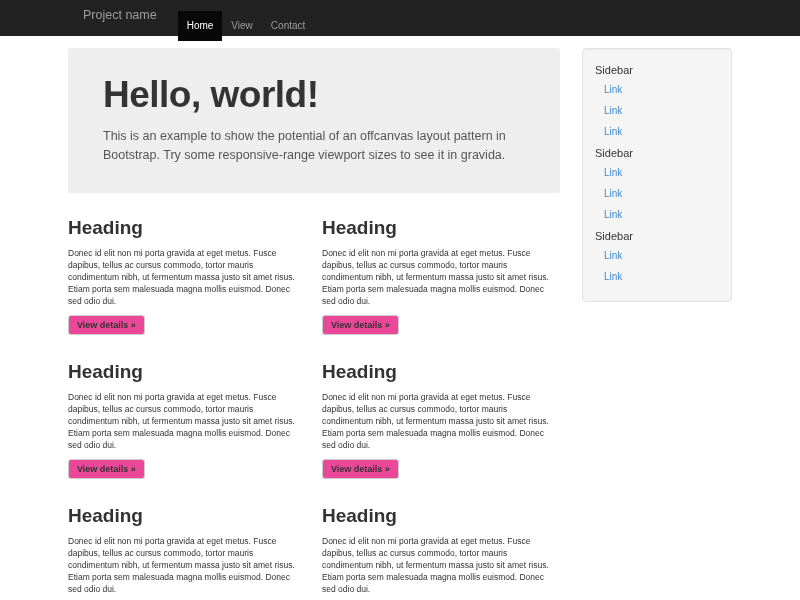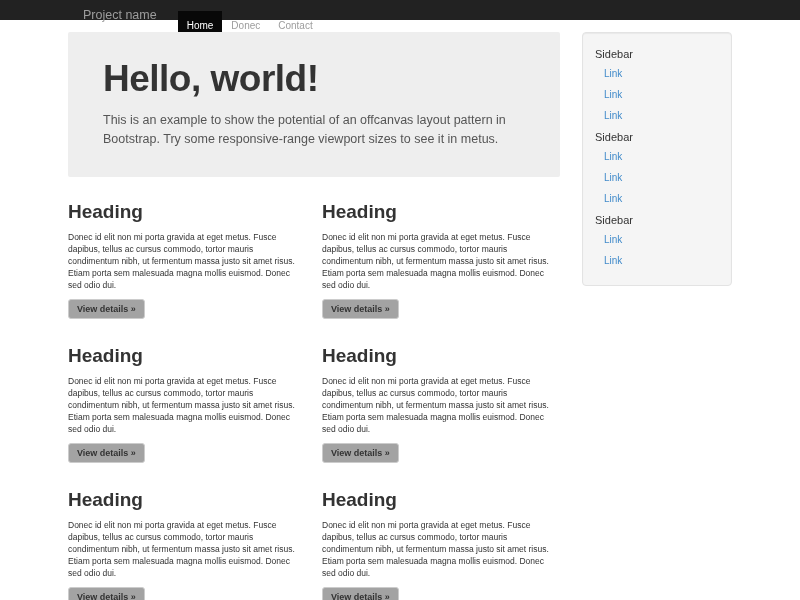--- a/index.html
+++ b/index.html
@@ -7,21 +7,21 @@
   body {
     width: 800px; height: 600px;
     background: #ffffff;
     font-family: "Liberation Sans", "DejaVu Sans", sans-serif;
     color: #333333;
     overflow: hidden;
   }
   .container { width: 664px; margin: 0 auto; }
 
   
-  .navbar { background: #222222; height: 20px; }
+  .navbar { background: #222222; height: 36px; }
   .nav-inner { display: flex; height: 30px; align-items: stretch; }
   .brand {
     color: #9d9d9d; font-size: 12.5px; line-height: 30px;
     padding: 0 10px 0 15px; text-decoration: none; white-space: nowrap;
   }
   ul.navlist { list-style: none; margin: 0; padding: 11px; display: flex; }
   ul.navlist li { display: block; }
   ul.navlist li a {
     display: block; line-height: 30px; padding: 0 9px;
     font-size: 10px; color: #9d9d9d; text-decoration: none;
@@ -46,21 +46,21 @@
     margin: 0; font-size: 12.5px; line-height: 19px;
     color: #555555; max-width: 432px;
   }
 
   
   .cards { display: grid; grid-template-columns: repeat(2, 1fr); column-gap: 16px; }
   .card h2 { margin: 24px 0 8px; font-size: 19px; font-weight: 600; color: #333; }
   .card p { margin: 0 0 7px; font-size: 8.5px; line-height: 12px; color: #333; }
   .btn {
     display: inline-block; font-size: 9px; font-weight: bold; color: #333;
-    background: #a3a3a3; border: 1px solid #cccccc; border-radius: 3px;
+    background: #ec4899; border: 1px solid #cccccc; border-radius: 3px;
     padding: 4px 8px; text-decoration: none; cursor: pointer; margin-bottom: 2px;
   }
 
   
   .sidebar {
     width: 150px; background: #f5f5f5;
     border: 1px solid #e3e3e3; border-radius: 4px;
     padding: 10px 12px 14px;
     box-shadow: inset 0 1px 1px rgba(0,0,0,0.05);
   }
@@ -81,36 +81,36 @@
 <body>
 
 <nav class="navbar">
   <div class="container nav-inner">
     <a href="#" class="brand">Project name</a>
     <ul class="navlist">
       <li class="active">
         <a href="#">Home</a>
       </li>
       <li>
-        <a href="#">Donec</a>
+        <a href="#">View</a>
       </li>
       <li>
         <a href="#">Contact</a>
       </li>
     </ul>
   </div>
 </nav>
 
 <div class="container main-wrap">
   <div class="row-top">
 
     <main class="main-col">
       <section class="jumbotron">
         <h1>Hello, world!</h1>
-        <p>This is an example to show the potential of an offcanvas layout pattern in Bootstrap. Try some responsive-range viewport sizes to see it in metus.</p>
+        <p>This is an example to show the potential of an offcanvas layout pattern in Bootstrap. Try some responsive-range viewport sizes to see it in gravida.</p>
       </section>
 
       <div class="cards">
         <article class="card">
           <h2>Heading</h2>
           <p>Donec id elit non mi porta gravida at eget metus. Fusce dapibus, tellus ac cursus commodo, tortor mauris condimentum nibh, ut fermentum massa justo sit amet risus. Etiam porta sem malesuada magna mollis euismod. Donec sed odio dui.</p>
           <a href="#" class="btn">View details »</a>
         </article>
         <article class="card">
           <h2>Heading</h2>

